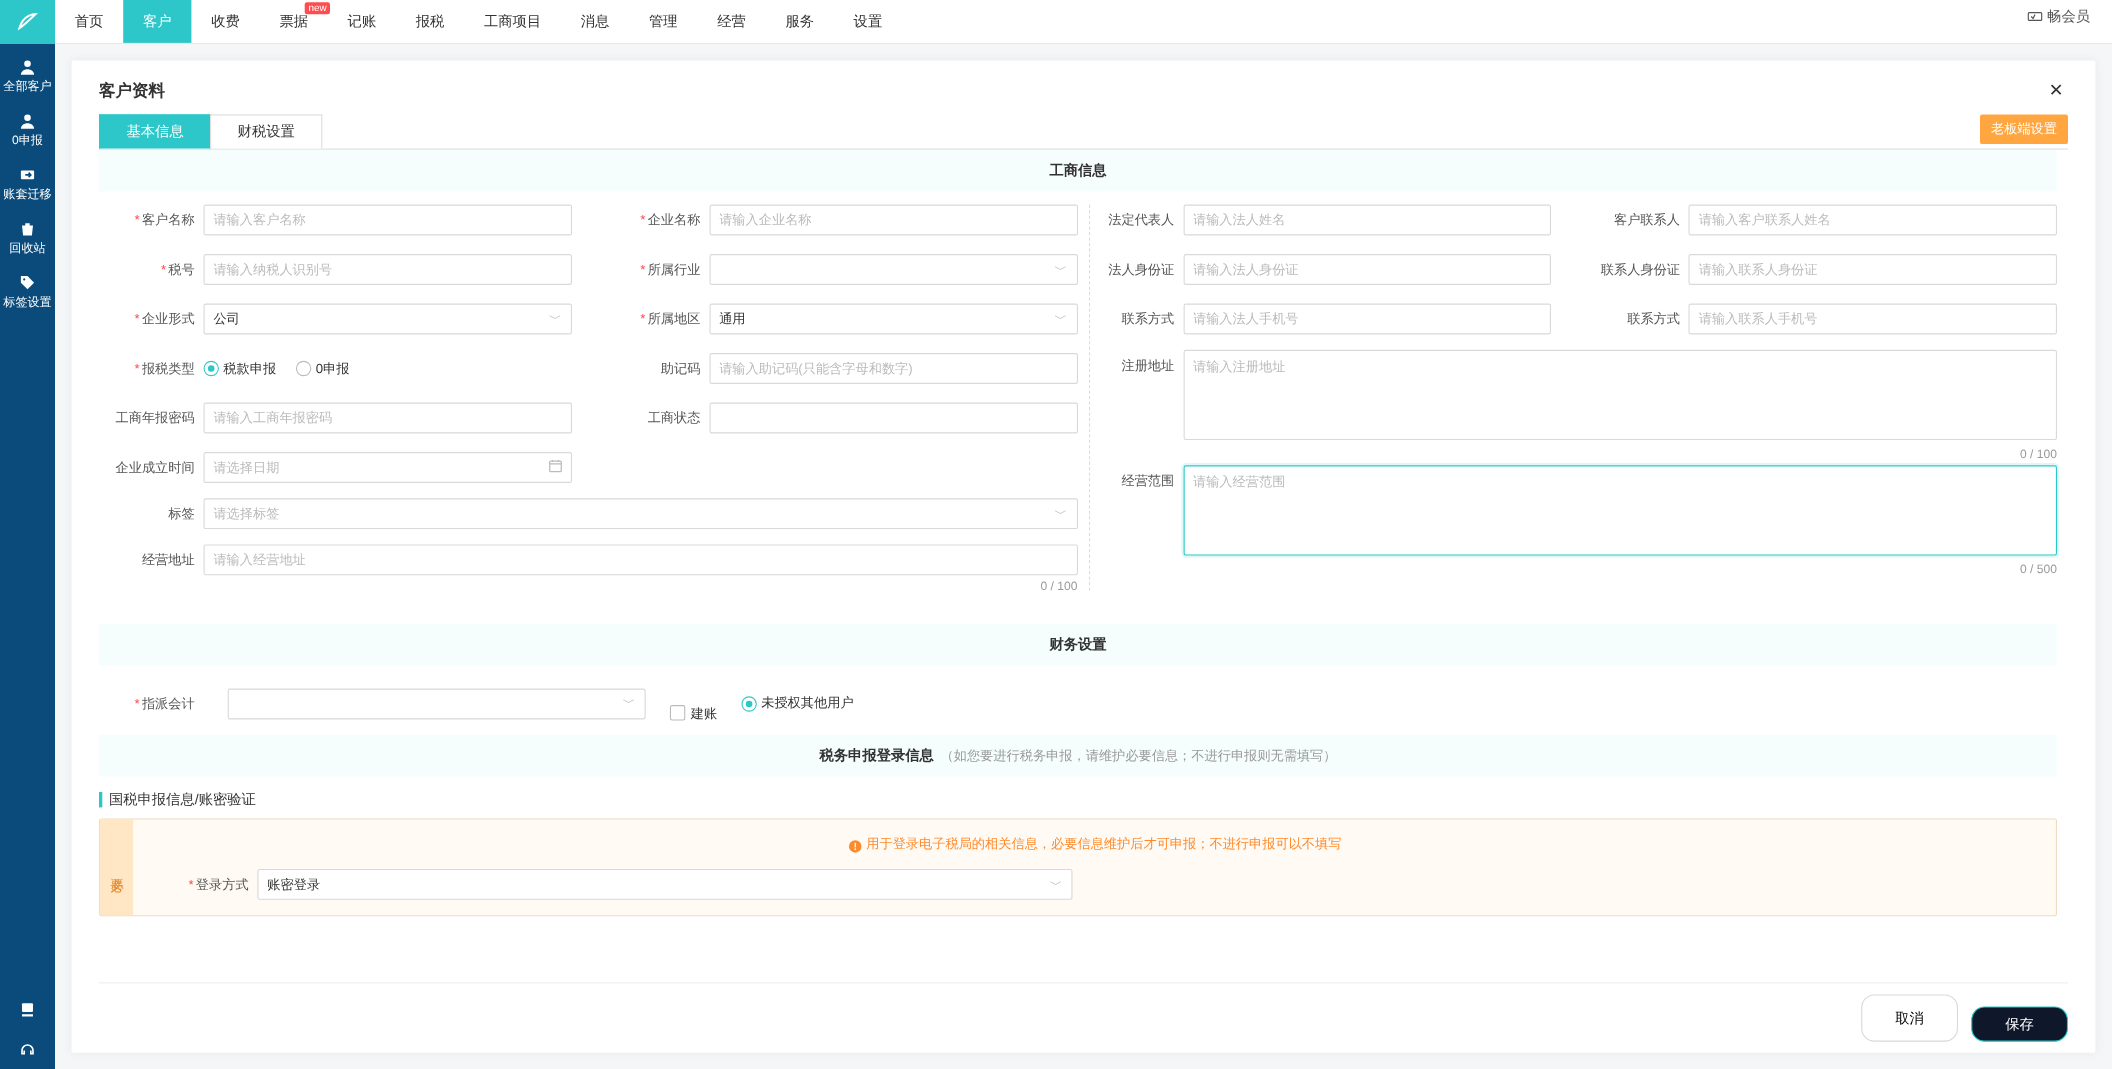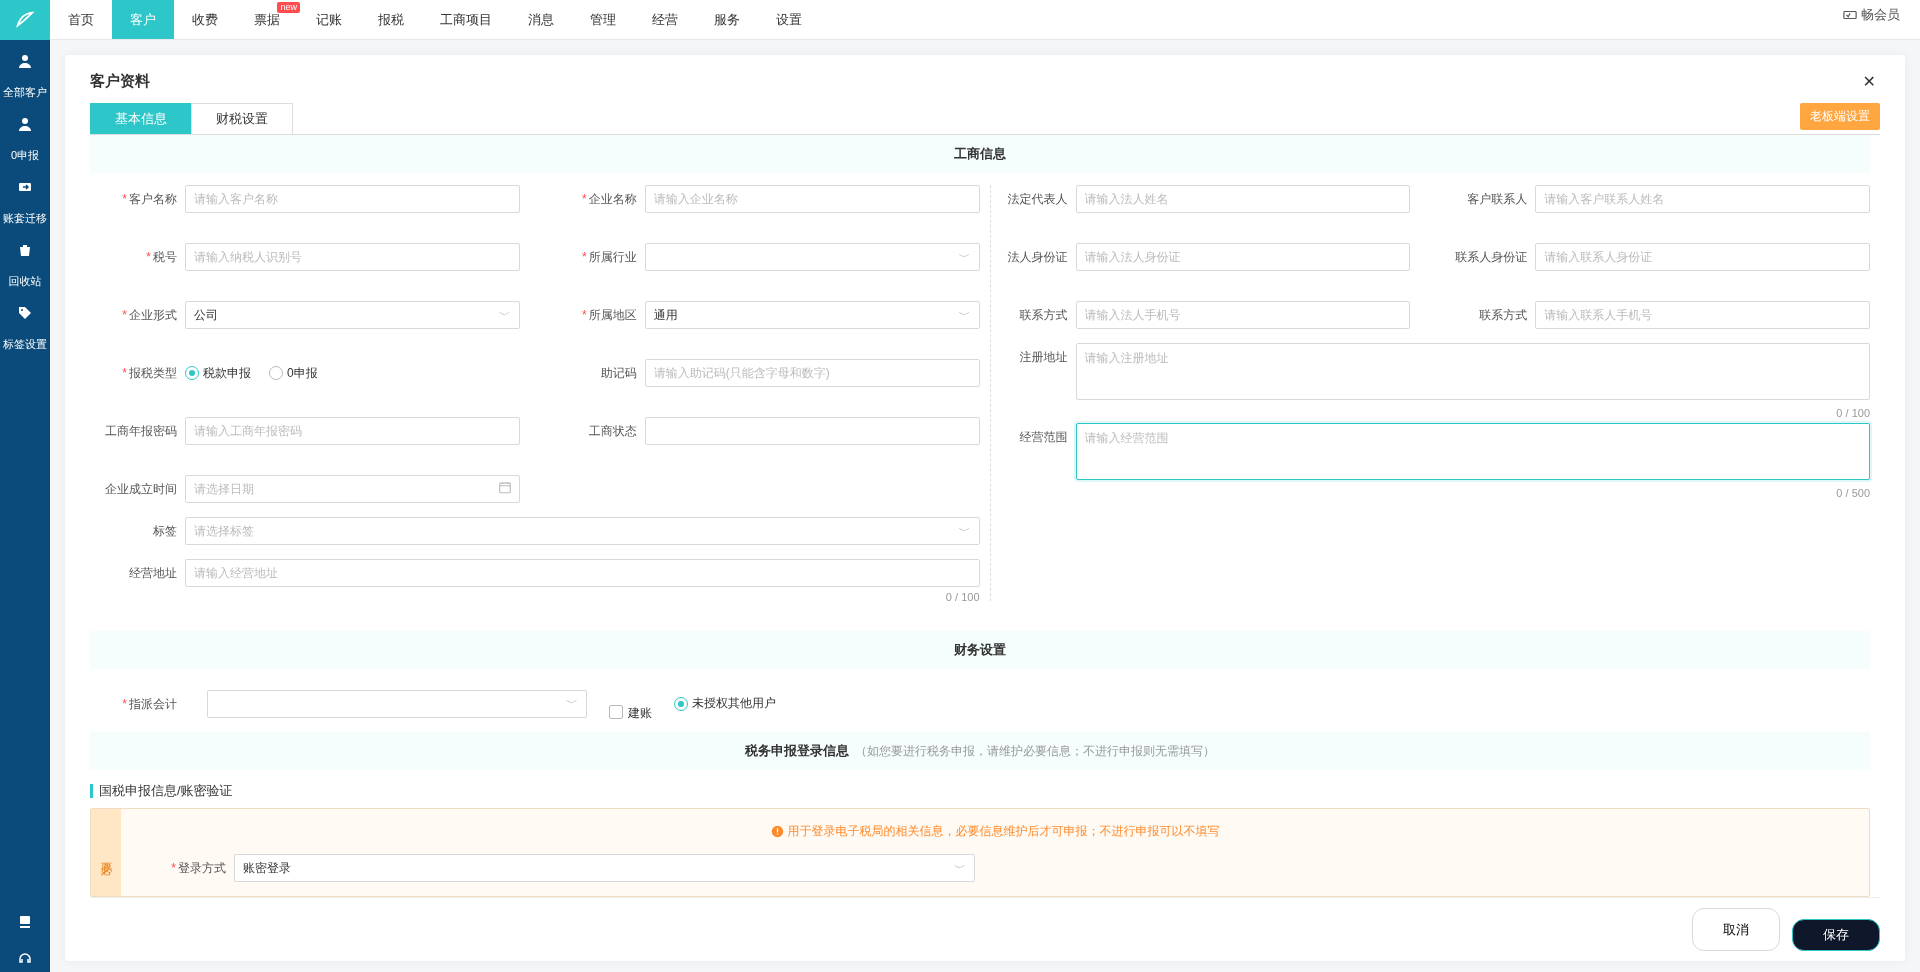--- a/index.html
+++ b/index.html
@@ -16,21 +16,21 @@
     .nav-item.active { background: #2ec7c9; color: #fff; }
     .nav-badge-new { position: absolute; top: 2px; right: -2px; background: #ff4d4f; color: #fff; font-size: 9px; line-height: 11px; padding: 0 3px; border-radius: 2px; }
     .top-right { margin-left: auto; display: flex; align-items: center; gap: 18px; padding-right: 20px; font-size: 13px; color: #555; flex-direction: column; }
     .tr-item { display: flex; align-items: center; gap: 4px; cursor: pointer; }
     .tr-item svg { width: 14px; height: 14px; }
     .avatar-circle { width: 28px; height: 28px; border-radius: 50%; background: #2ec7c9; display: flex; align-items: center; justify-content: center; color: #fff; }
     .avatar-circle svg { width: 16px; height: 16px; }
 
     
     .left-bar { grid-column: 1; grid-row: 2; background: #0b4b7b; display: flex; flex-direction: column; align-items: center; padding-top: 5px; }
-    .left-item { width: 50px; padding: 8px 0; display: flex; flex-direction: column; align-items: center; color: #fff; font-size: 11px; gap: 16px; cursor: pointer; }
+    .left-item { width: 50px; padding: 8px 0; display: flex; flex-direction: column; align-items: center; color: #fff; font-size: 11px; gap: 2px; cursor: pointer; }
     .left-item svg { width: 16px; height: 16px; }
     .left-spacer { flex: 1; }
     .left-item.bottom { padding: 10px 0; }
 
     
     .main-area { grid-column: 2; grid-row: 2; background: #f4f6f8; position: relative; padding: 15px; }
     .modal { background: #fff; border-radius: 2px; box-shadow: 0 0 10px rgba(0,0,0,0.06); height: 100%; display: flex; flex-direction: column; padding: 15px 25px 10px 25px; position: relative; }
 
     .modal-head { display: flex; align-items: center; }
     .modal-title { font-size: 15px; font-weight: bold; color: #333; }
@@ -47,33 +47,33 @@
     .scroll-body::-webkit-scrollbar-track { background: #f1f1f1; }
 
     .section-band { text-align: center; font-size: 13px; font-weight: bold; color: #333; padding: 10px 0; background: #f5fdfd; margin: 0 0 12px 0; }
     .section-hint { font-weight: normal; color: #999; font-size: 12px; margin-left: 6px; }
 
     .form-2col { display: grid; grid-template-columns: 1fr 1px 1fr; gap: 0; }
     .col-div { border-left: 1px dashed #ddd; margin: 0 10px; }
 
     .form-row { display: flex; align-items: flex-start; margin-bottom: 14px; }
     .form-row.align-center { align-items: center; }
-    .col-pair { display: grid; grid-template-columns: 1fr 1fr; gap: 16px 30px; }
+    .col-pair { display: grid; grid-template-columns: 1fr 1fr; gap: 3px 30px; }
 
     .lbl { width: 95px; text-align: right; padding-right: 8px; font-size: 12px; color: #555; line-height: 28px; flex-shrink: 0; }
     .lbl .req { color: #ff4d4f; margin-right: 2px; }
     .fld { flex: 1; min-width: 0; }
     .input, .select, .textarea {
       width: 100%; height: 28px; border: 1px solid #d9d9d9; background: #fff; padding: 0 8px; font-size: 12px; color: #333; border-radius: 2px;
     }
     .input::placeholder, .textarea::placeholder { color: #bbb; }
     .select { display: flex; align-items: center; justify-content: space-between; cursor: pointer; height: 28px; }
     .select .placeholder { color: #bbb; }
     .select .caret { color: #bbb; }
-    .textarea { height: 57px; padding: 6px 8px; resize: none; font-family: Liberation Mono, monospace; }
+    .textarea { height: 82px; padding: 6px 8px; resize: none; font-family: Liberation Mono, monospace; }
     .textarea-wrap { position: relative; }
     .char-count { position: absolute; right: 0; bottom: -16px; font-size: 11px; color: #999; }
     .textarea.focused { border-color: #2ec7c9; box-shadow: 0 0 0 2px rgba(46,199,201,0.15); }
 
     .radio-group { display: flex; align-items: center; gap: 18px; height: 28px; }
     .radio { display: inline-flex; align-items: center; gap: 4px; font-size: 12px; cursor: pointer; }
     .radio-dot { width: 14px; height: 14px; border: 1px solid #bbb; border-radius: 50%; display: inline-flex; align-items: center; justify-content: center; }
     .radio.checked .radio-dot { border-color: #2ec7c9; }
     .radio.checked .radio-dot::after { content: ""; width: 6px; height: 6px; background: #2ec7c9; border-radius: 50%; }
 
@@ -86,21 +86,21 @@
     .finance-row { display: flex; align-items: center; gap: 22px; padding: 4px 0 10px 0; }
     .finance-row .lbl { width: 95px; }
 
     .seg-head { display: flex; align-items: center; margin: 12px 0 8px 0; }
     .seg-head .bar { width: 3px; height: 14px; background: #2ec7c9; margin-right: 6px; }
     .seg-head .t { font-size: 13px; color: #333; }
 
     .tax-card { display: flex; border: 1px solid #f0dcc0; background: #fffaf3; border-radius: 2px; }
     .tax-card .left-cap { width: 30px; background: #ffe7c5; display: flex; align-items: center; justify-content: center; color: #e88a2b; font-size: 12px; writing-mode: vertical-rl; text-orientation: upright; }
     .tax-card .body { flex: 1; padding: 10px 18px 14px 18px; }
-    .warn-line { text-align: center; color: #ff8a2b; font-size: 12px; padding: 4px 0 14px 0; display: flex; align-items: center; justify-content: center; gap: 4px; }
+    .warn-line { text-align: center; color: #ff8a2b; font-size: 12px; padding: 4px 0 14px 0; display: flex; align-items: flex-end; justify-content: center; gap: 4px; }
     .warn-line svg { width: 13px; height: 13px; }
     .tax-grid { display: grid; grid-template-columns: 1fr 1fr; gap: 14px 40px; }
     .pw-wrap { position: relative; }
     .eye-off { position: absolute; right: 8px; top: 50%; transform: translateY(-50%); color: #bbb; cursor: pointer; }
 
     .footer-bar { border-top: 1px solid #eee; padding: 10px 0 0 0; display: flex; justify-content: flex-end; gap: 12px; }
     .btn { padding: 6px 30px; font-size: 13px; border: 1px solid #d9d9d9; background: #fff; border-radius: 12px; cursor: pointer; }
     .btn-primary { background: #0f172a; border-color: #2ec7c9; color: #fff; margin-top: 11px; }
   </style>
 </head>

